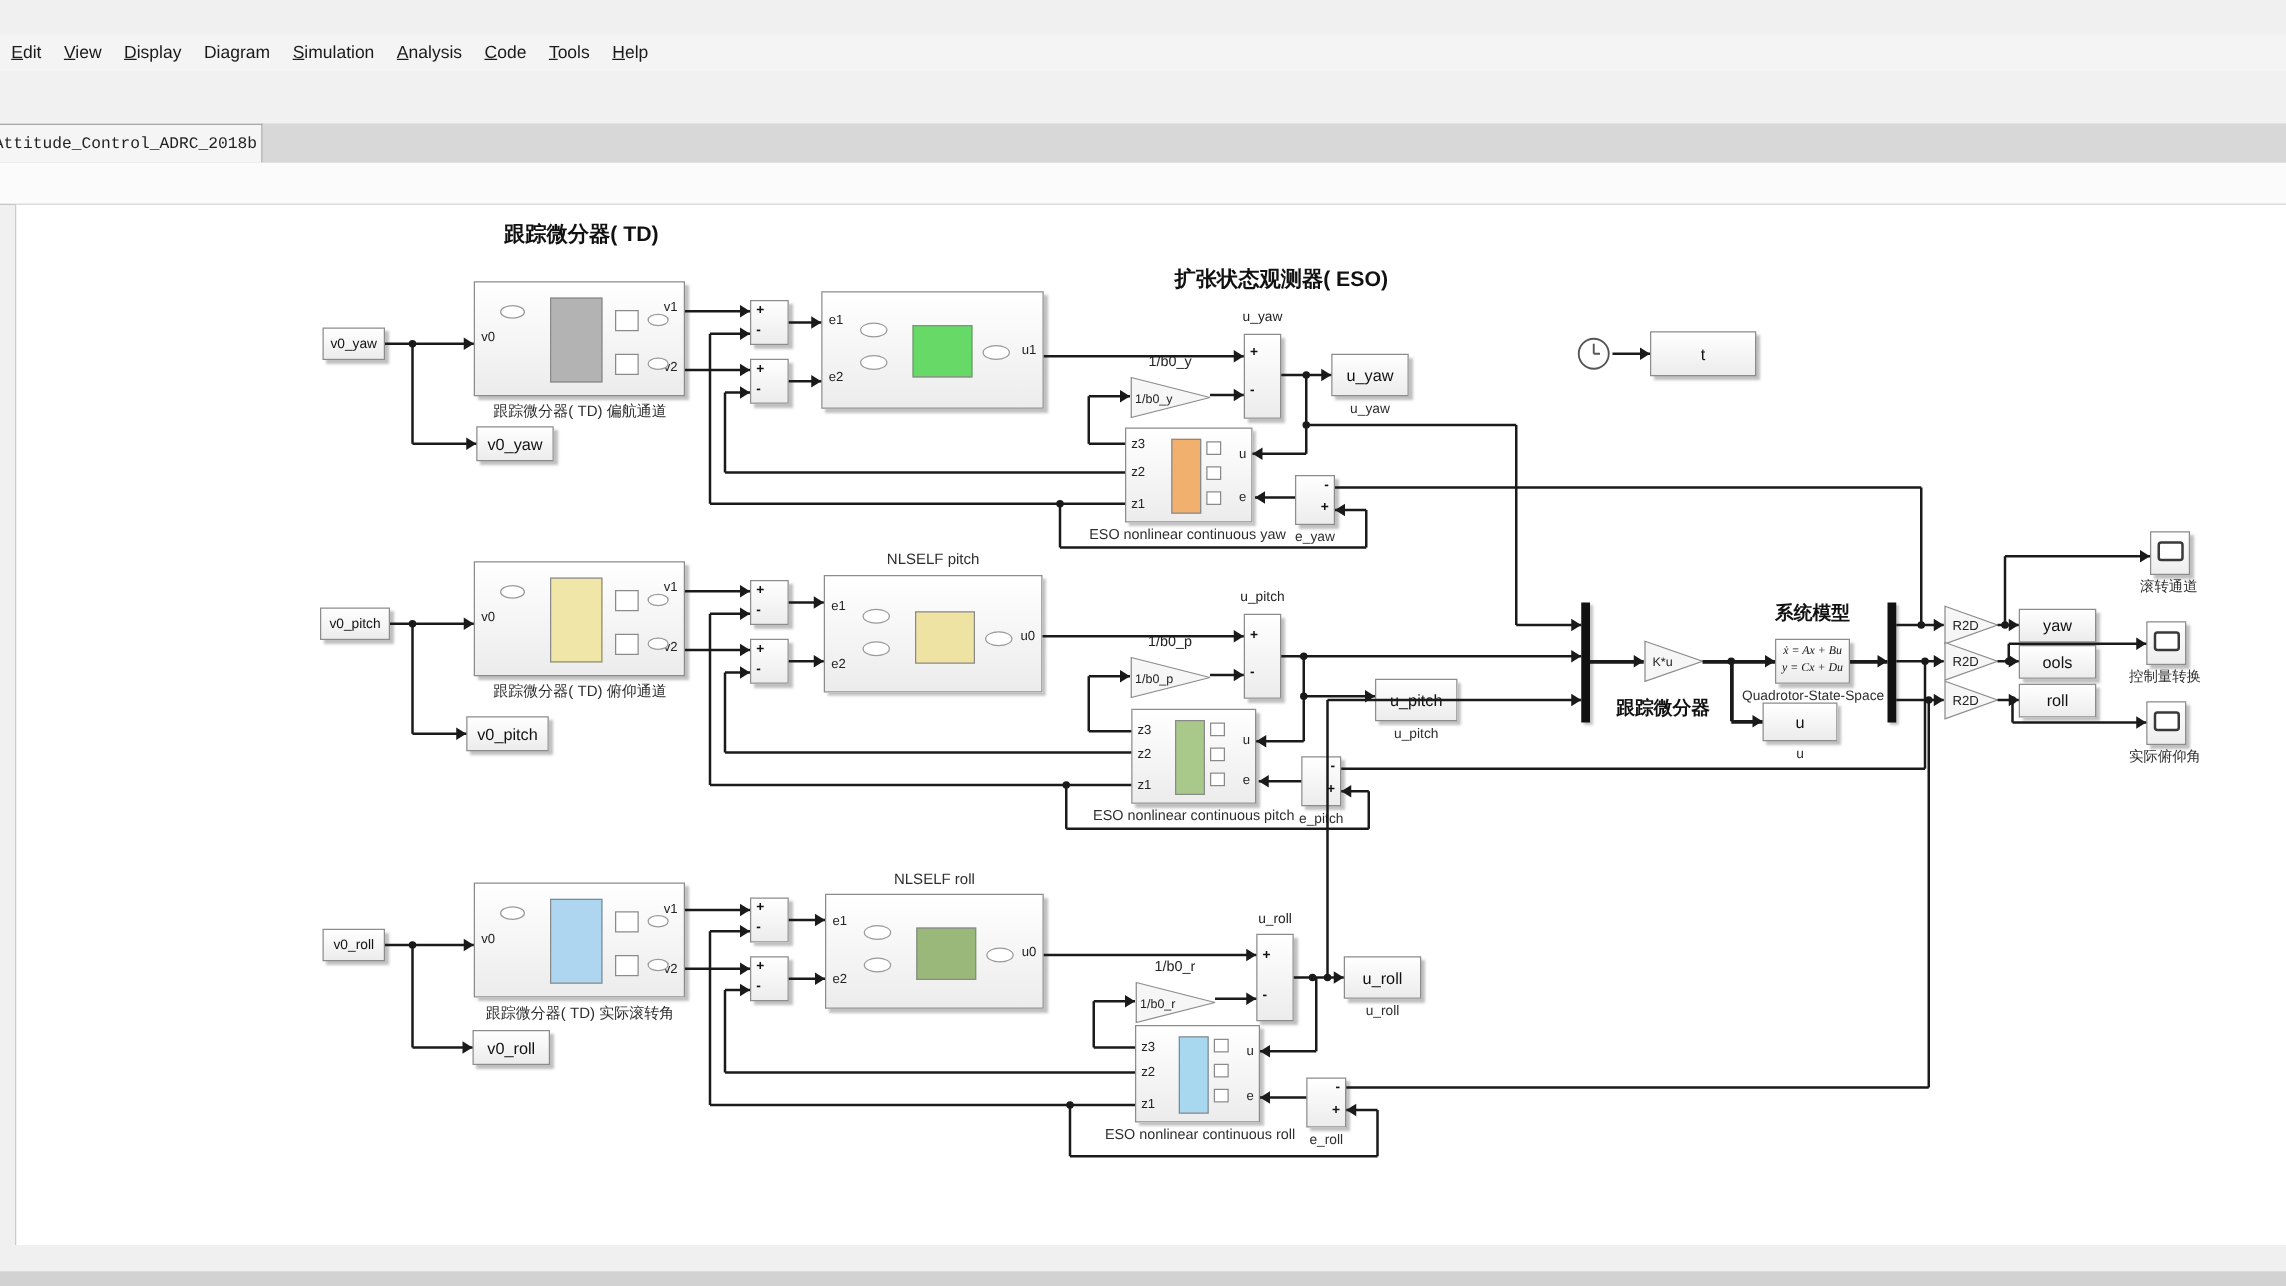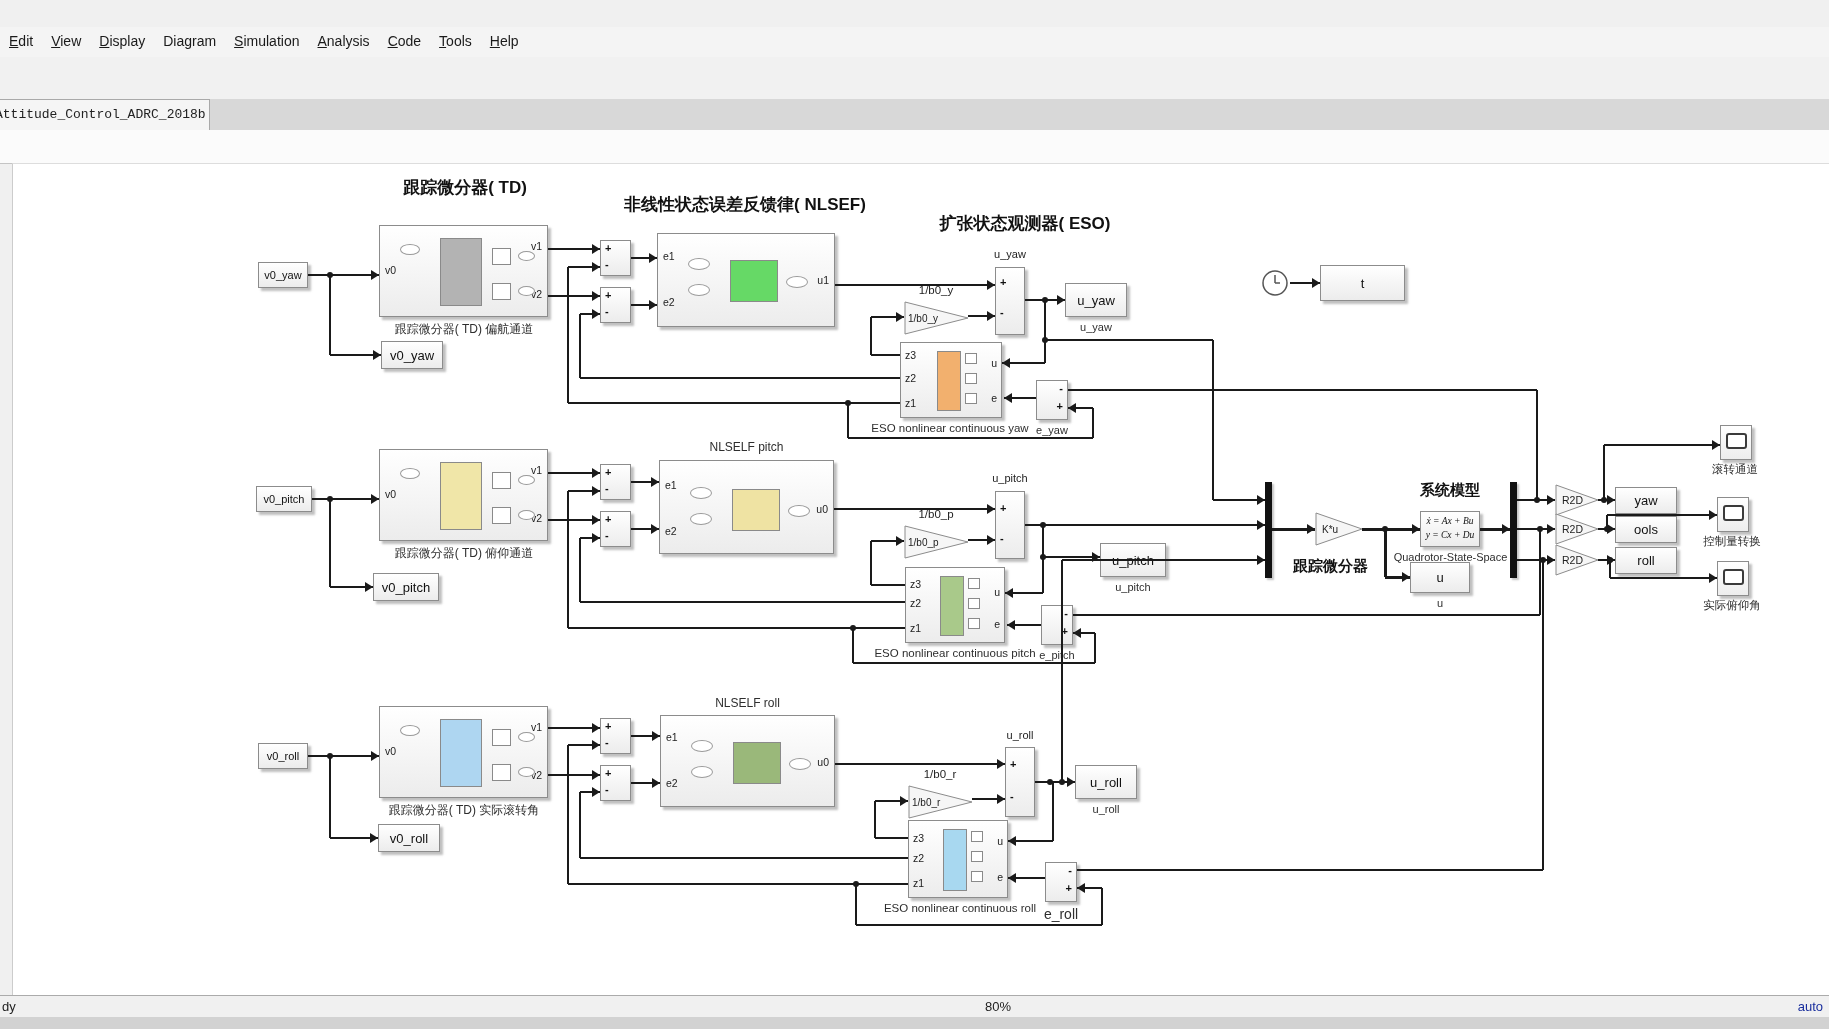--- a/index.html
+++ b/index.html
@@ -189,21 +189,20 @@
   <div id="tab-active">Attitude_Control_ADRC_2018b</div>
   <div id="breadcrumb">
     <div id="bc-icon"></div>
     <span id="bc-text">Attitude_Control_ADRC_2018b</span>
     <span id="bc-arrow">▶</span>
   </div>
 
   <div id="canvas"></div>
 
   <div class="sec" style="left:340px;top:176px;width:250px;font-size:17px;">跟踪微分器( TD)</div>
-  <div class="sec" style="left:580px;top:193px;width:330px;font-size:17px;">非线性状态误差反馈律( NLSEF)</div>
   <div class="sec" style="left:890px;top:212px;width:270px;font-size:17px;">扩张状态观测器( ESO)</div>
   <div class="sec" style="left:1390px;top:481px;width:120px;font-size:15px;">系统模型</div>
   <div class="sec" style="left:1268px;top:557px;width:125px;font-size:15px;">跟踪微分器</div>
 
   <div class="blk tag" style="left:258px;top:262px;width:50px;height:26px;font-size:11px;">v0_yaw</div>
   <div class="blk" style="left:379px;top:225px;width:169px;height:92px;">
     <span class="pt" style="left:5px;top:38px;">v0</span>
     <span class="pt" style="right:5px;top:14px;">v1</span>
     <span class="pt" style="right:5px;top:62px;">v2</span>
     <div class="ov" style="left:20px;top:18px;width:18px;height:9px;"></div>
@@ -382,21 +381,21 @@
     <div class="inner" style="left:34px;top:8px;width:22px;height:60px;background:#a8d8f0;"></div>
     <div class="isq" style="left:62px;top:10px;width:10px;height:9px;"></div>
     <div class="isq" style="left:62px;top:30px;width:10px;height:9px;"></div>
     <div class="isq" style="left:62px;top:50px;width:10px;height:9px;"></div>
   </div>
   <div class="cap" style="left:855px;top:902px;width:210px;font-size:11.5px;">ESO nonlinear continuous roll</div>
   <div class="blk" style="left:1045px;top:862px;width:32px;height:40px;">
     <span class="sg" style="right:4px;top:1px;">-</span>
       <span class="sg" style="right:4px;top:19px;">+</span>
   </div>
-  <div class="cap" style="left:1038px;top:906px;width:46px;font-size:14px;">e_roll</div>
+  <div class="cap" style="left:1038px;top:906px;width:46px;font-size:11px;">e_roll</div>
 
   <div class="busbar" style="left:1265px;top:482px;"></div>
   <svg style="position:absolute;left:1315px;top:512px;" width="49" height="35">
       <polygon points="1,1 47,17 1,33" fill="#f6f6f6" stroke="#8c8c8c"></polygon>
       <text x="7" y="21" font-size="10" fill="#222">K*u</text>
     </svg>
   <div class="blk" style="left:1420px;top:511px;width:60px;height:36px;font-family:'Liberation Serif',serif;">
     <div style="position:absolute;left:0;top:4px;width:100%;text-align:center;font-size:9.5px;font-style:italic;color:#111;">ẋ = Ax + Bu</div>
     <div style="position:absolute;left:0;top:18px;width:100%;text-align:center;font-size:9.5px;font-style:italic;color:#111;">y = Cx + Du</div>
   </div>
@@ -425,25 +424,20 @@
   <div class="cap" style="left:1695px;top:462px;width:80px;font-size:11.5px;">滚转通道</div>
   <div class="scope" style="left:1717px;top:497px;">
       <div class="scr"></div>
     </div>
   <div class="cap" style="left:1692px;top:534px;width:80px;font-size:11.5px;">控制量转换</div>
   <div class="scope" style="left:1717px;top:561px;">
       <div class="scr"></div>
     </div>
   <div class="cap" style="left:1692px;top:598px;width:80px;font-size:11.5px;">实际俯仰角</div>
 
-  <div id="statusbar">
-    <span style="position:absolute;left:2px;top:3px;">dy</span>
-    <span style="position:absolute;left:985px;top:3px;">80%</span>
-    <span style="position:absolute;right:6px;top:3px;color:#1a2f9e;">auto</span>
-  </div>
   <div id="scrollbar"></div>
 
 <div class="wire" style="left: 308px; top: 274px; width: 71px; height: 2px;"></div>
     <div class="ah" style="left: 371px; top: 270px; border-top: 5px solid transparent; border-bottom: 5px solid transparent; border-left: 8px solid rgb(26, 26, 26);"></div>
     <div class="wire" style="left: 329px; top: 275px; width: 2px; height: 80px;"></div>
     <div class="wire" style="left: 330px; top: 354px; width: 51px; height: 2px;"></div>
     <div class="ah" style="left: 373px; top: 350px; border-top: 5px solid transparent; border-bottom: 5px solid transparent; border-left: 8px solid rgb(26, 26, 26);"></div>
     <div class="wire" style="left: 548px; top: 248px; width: 52px; height: 2px;"></div>
     <div class="ah" style="left: 592px; top: 244px; border-top: 5px solid transparent; border-bottom: 5px solid transparent; border-left: 8px solid rgb(26, 26, 26);"></div>
     <div class="wire" style="left: 548px; top: 295px; width: 52px; height: 2px;"></div>

